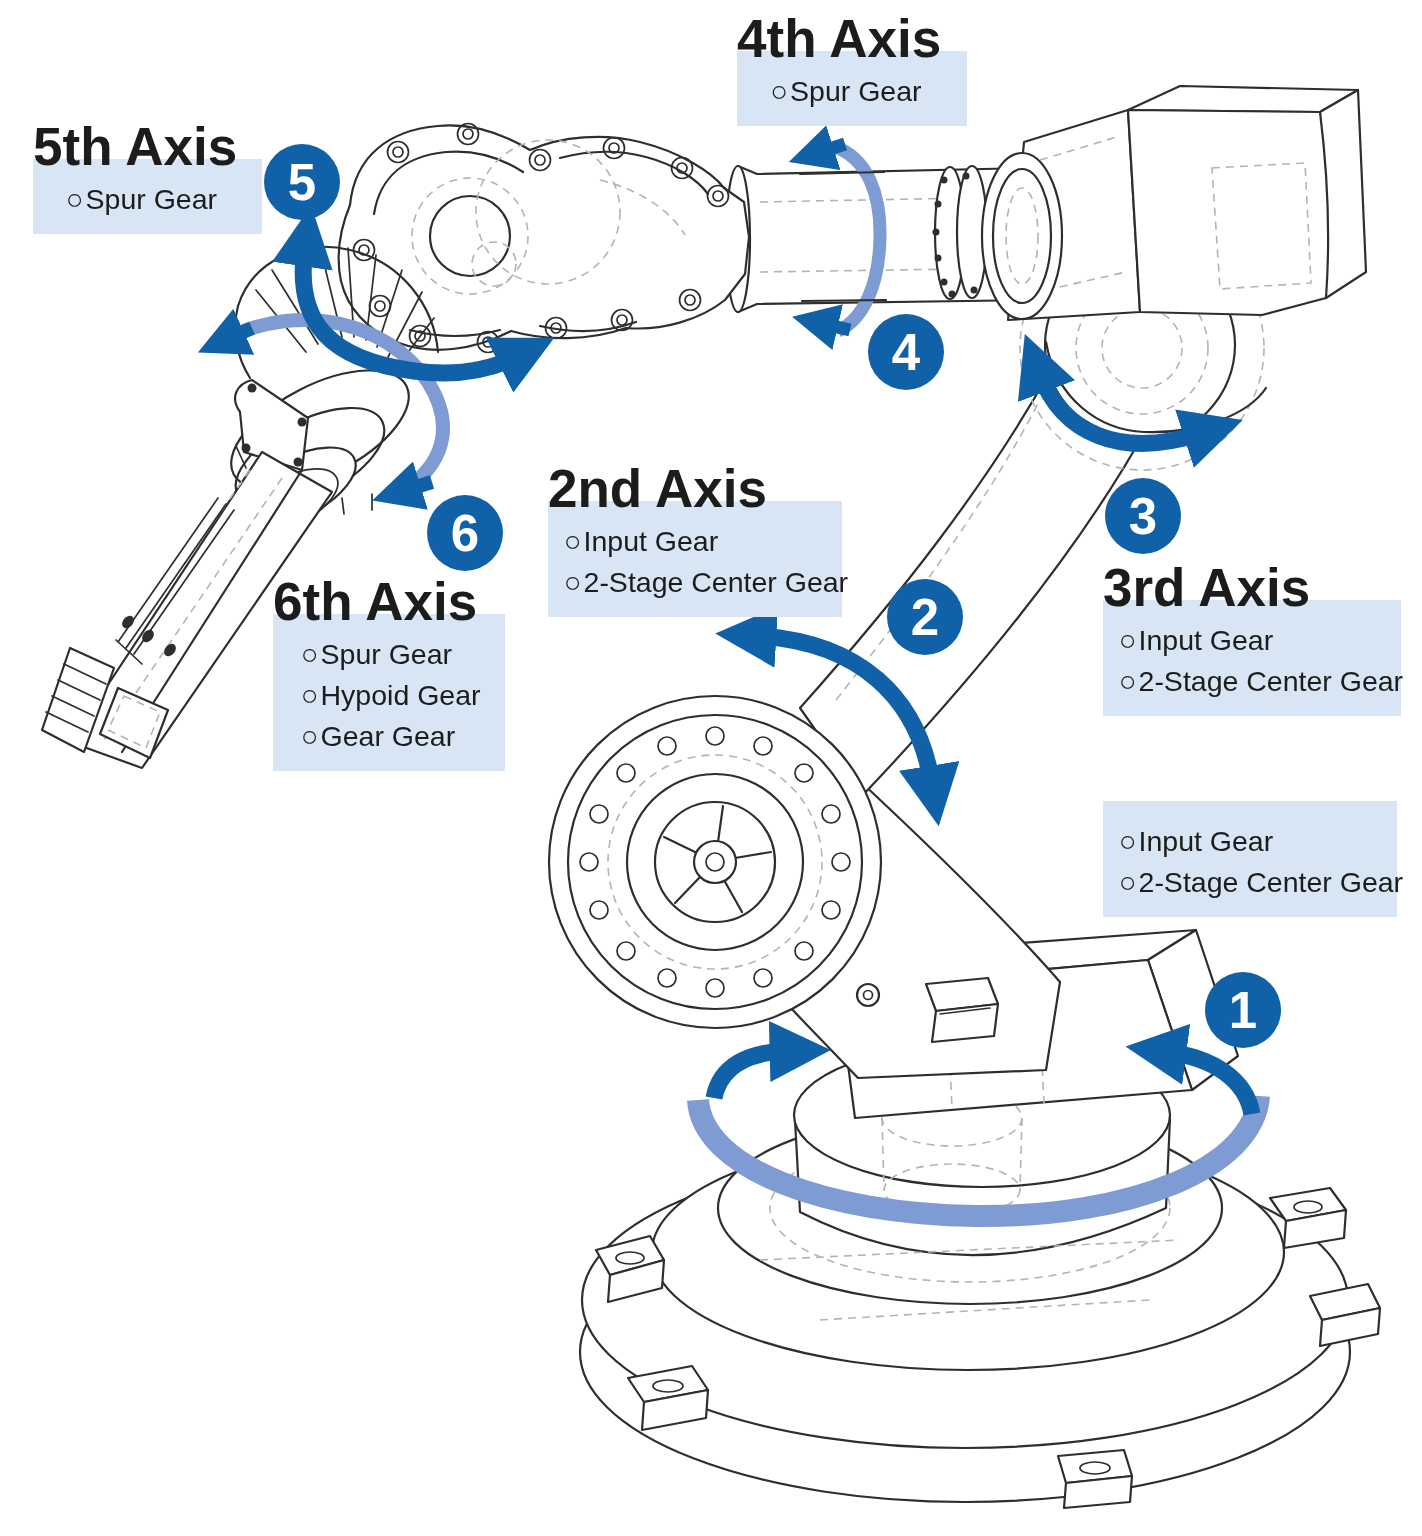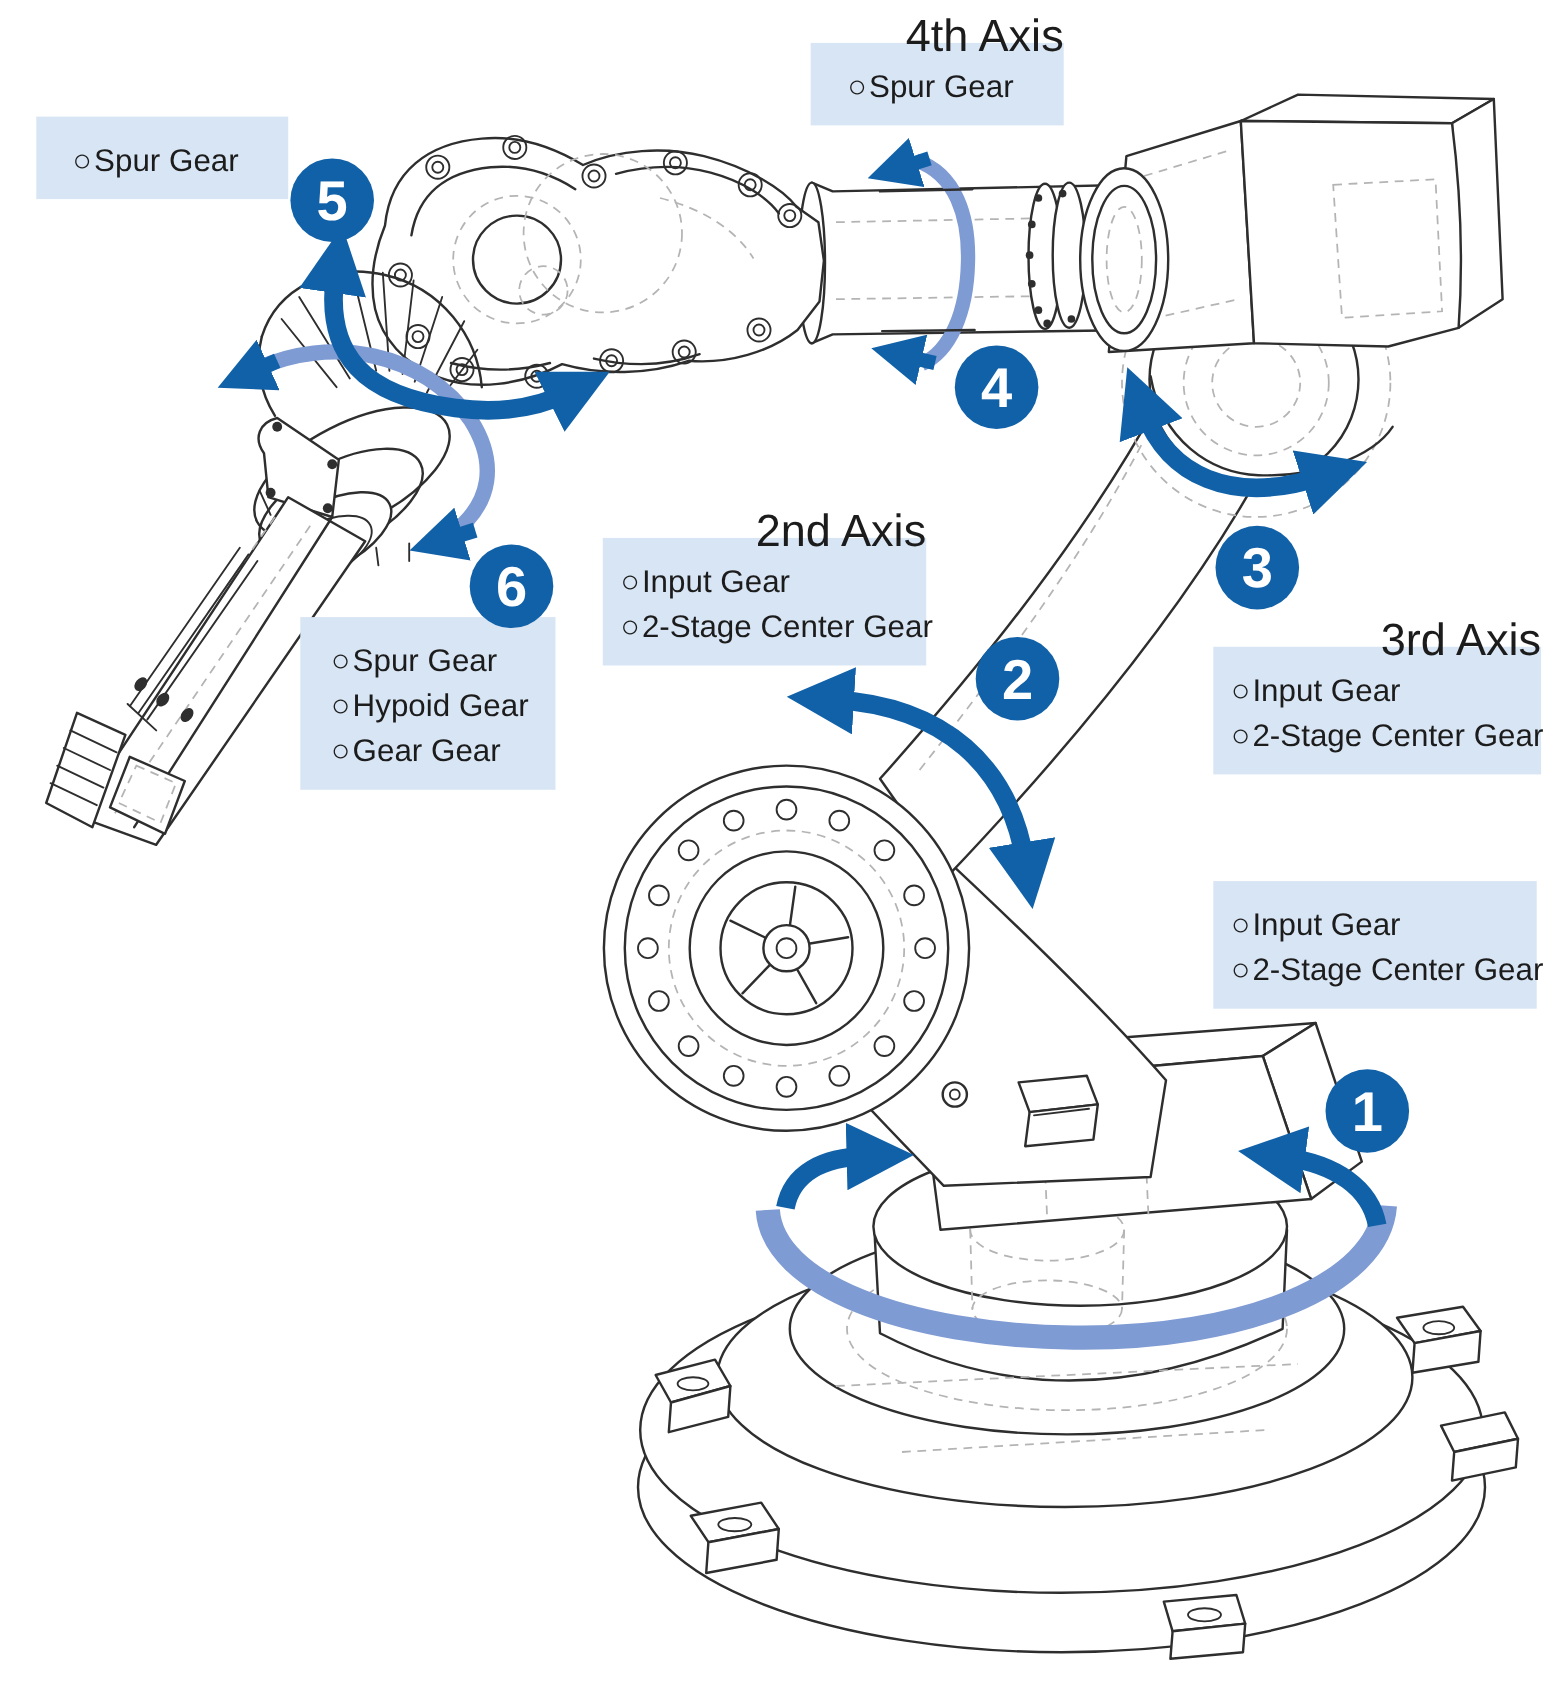--- a/index.html
+++ b/index.html
@@ -8,21 +8,21 @@
          --badge:#1161a8;--band:#7f9bd3;--label-bg:#d8e5f4;--text:#1c1c1c;--line:#2e2e2e;--hid:#b4b4b4;}
   svg.art{position:absolute;left:0;top:0;z-index:1;}
   .ln{stroke:var(--line);stroke-width:2.2;fill:none;stroke-linejoin:round;stroke-linecap:round;}
   .ln18{stroke:var(--line);stroke-width:1.7;fill:none;stroke-linecap:round;}
   .pw{fill:#fff;stroke:var(--line);stroke-width:2.2;stroke-linejoin:round;}
   .hid{stroke:var(--hid);stroke-width:1.6;fill:none;stroke-dasharray:8 6;}
   .band{stroke:var(--band);fill:none;stroke-linecap:butt;}
   .darr{stroke:var(--badge);fill:none;stroke-linecap:butt;}
   .dot{fill:var(--line);stroke:none;}
   .axis-label{position:absolute;z-index:3;}
-  .axis-title{position:relative;z-index:2;text-align:right;font-size:41px;font-weight:400;
+  .axis-title{position:relative;z-index:2;text-align:left;font-size:53px;font-weight:700;
               color:var(--text);line-height:1.0;white-space:nowrap;}
   .axis-box{position:relative;z-index:1;margin-top:-14px;background:var(--label-bg);
             padding:20px 22px 14px 16px;}
   .axis-box.center{text-align:center;padding-left:10px;}
   .axis-box.indent{padding-left:28px;}
   .axis-item{font-size:28.5px;color:var(--text);line-height:1.4;white-space:nowrap;}
   .bullet{font-size:29px;margin-right:2px;}
   .badge{position:absolute;z-index:4;width:76px;height:76px;border-radius:50%;background:var(--badge);
          color:#fff;font-size:51px;font-weight:700;display:flex;align-items:center;justify-content:center;
          line-height:1;}
@@ -274,20 +274,21 @@
 </svg>
 
 <div class="axis-label" style="left:737px;top:12px;width:230px;">
   <div class="axis-title">4th Axis</div>
   <div class="axis-box center">
     <div class="axis-item"><span class="bullet">○</span><span>Spur Gear</span></div>
   </div>
 </div>
 
 <div class="axis-label" style="left:33px;top:120px;width:229px;">
+  <div class="axis-title">5th Axis</div>
   <div class="axis-box center">
     <div class="axis-item"><span class="bullet">○</span><span>Spur Gear</span></div>
   </div>
 </div>
 
 <div class="axis-label" style="left:548px;top:462px;width:294px;">
   <div class="axis-title">2nd Axis</div>
   <div class="axis-box">
     <div class="axis-item"><span class="bullet">○</span><span>Input Gear</span></div>
     <div class="axis-item"><span class="bullet">○</span><span>2-Stage Center Gear</span></div>
@@ -296,20 +297,21 @@
 
 <div class="axis-label" style="left:1103px;top:561px;width:298px;">
   <div class="axis-title">3rd Axis</div>
   <div class="axis-box">
     <div class="axis-item"><span class="bullet">○</span><span>Input Gear</span></div>
     <div class="axis-item"><span class="bullet">○</span><span>2-Stage Center Gear</span></div>
   </div>
 </div>
 
 <div class="axis-label" style="left:273px;top:575px;width:232px;">
+  <div class="axis-title">6th Axis</div>
   <div class="axis-box indent">
     <div class="axis-item"><span class="bullet">○</span><span>Spur Gear</span></div>
     <div class="axis-item"><span class="bullet">○</span><span>Hypoid Gear</span></div>
     <div class="axis-item"><span class="bullet">○</span><span>Gear Gear</span></div>
   </div>
 </div>
 
 <div class="axis-label" style="left:1103px;top:815px;width:294px;">
   <div class="axis-box">
     <div class="axis-item"><span class="bullet">○</span><span>Input Gear</span></div>

